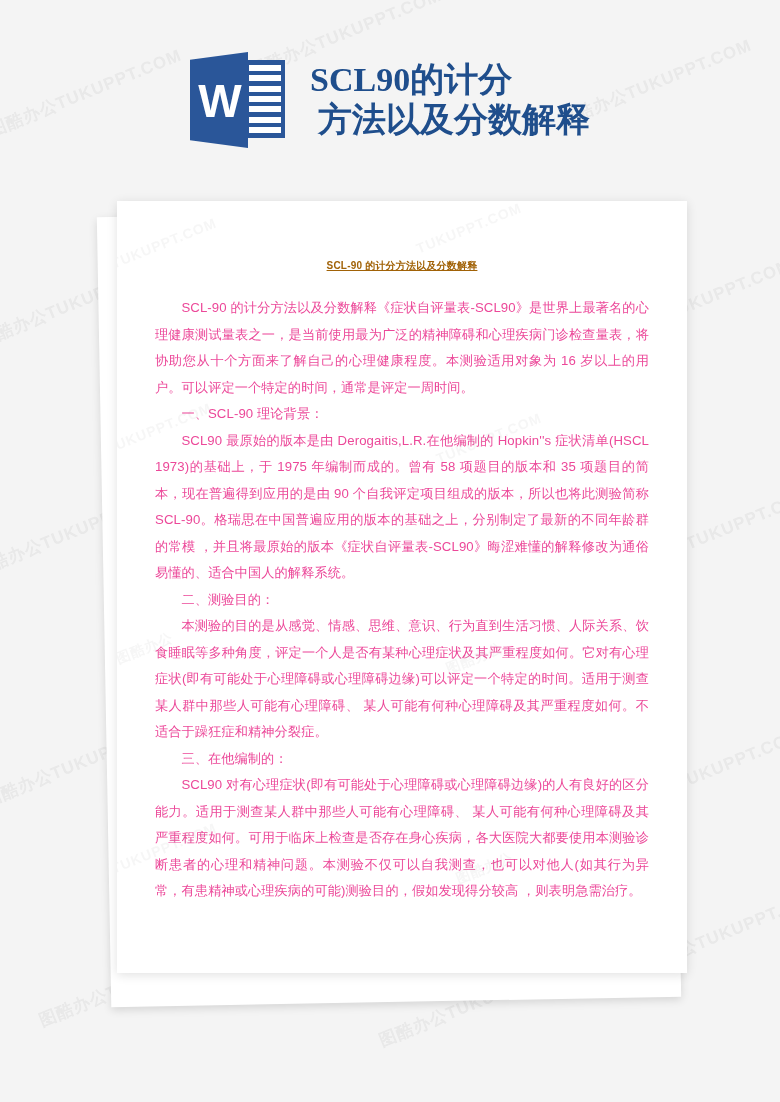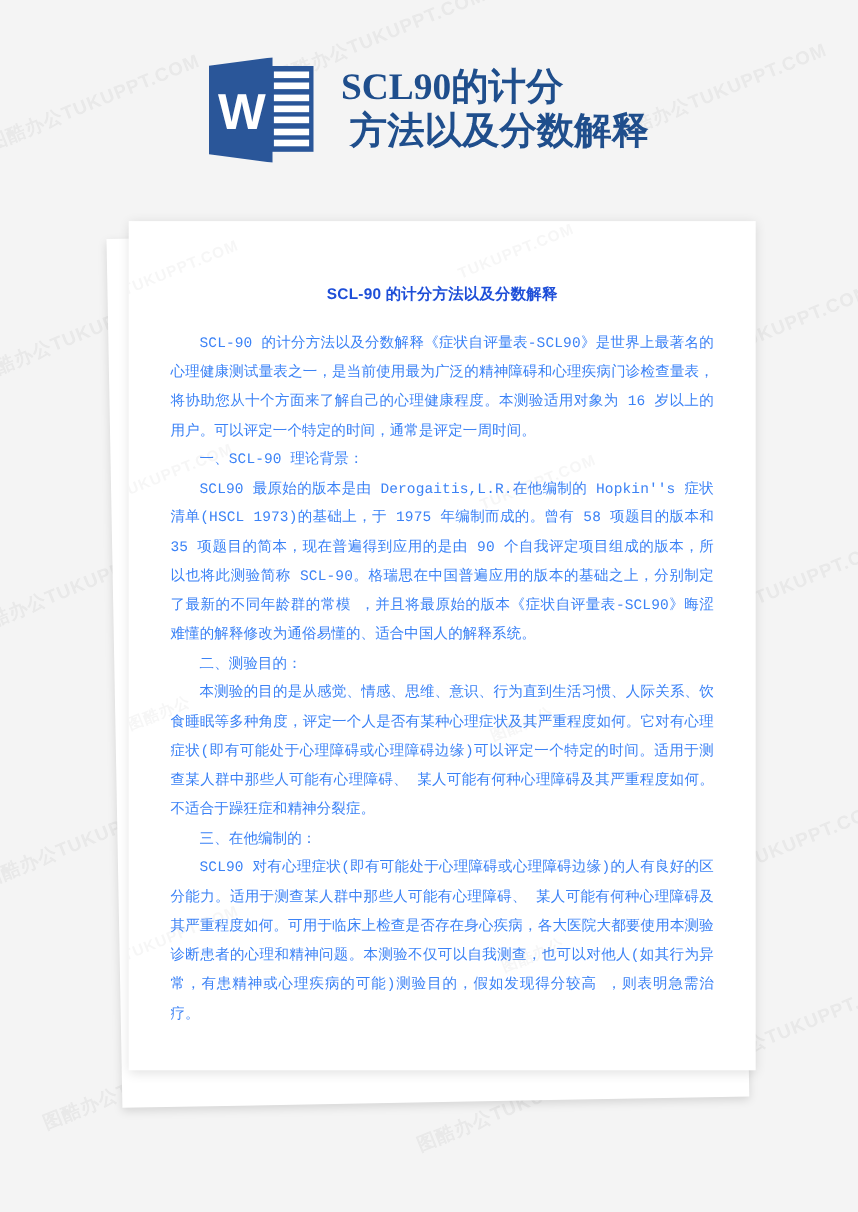--- a/index.html
+++ b/index.html
@@ -150,30 +150,31 @@
     width: 570px;
     height: 772px;
     padding: 58px 38px 0 38px;
     box-sizing: border-box;
   }
 
   .doc-heading {
     text-align: center;
     font-family: "Liberation Sans", sans-serif;
     font-weight: bold;
-    font-size: 14px;
-    color: #1d4ed8;
+    font-size: 10px;
+    color: #a16207;
     margin: 0 0 22px 0;
     letter-spacing: 0.2px;
+    text-decoration: underline;
   }
   .doc-para {
-    font-family: Liberation Mono, monospace;
+    font-family: Liberation Sans, sans-serif;
     font-size: 13.2px;
     line-height: 26.5px;
-    color: #3b82f6;
+    color: #ec4899;
     margin: 0;
     text-align: justify;
     text-justify: inter-ideograph;
     text-indent: 2em;
     letter-spacing: 0.1px;
   }
   .doc-para + .doc-para { margin-top: 0; }
 
   
   .page-wm-layer {

